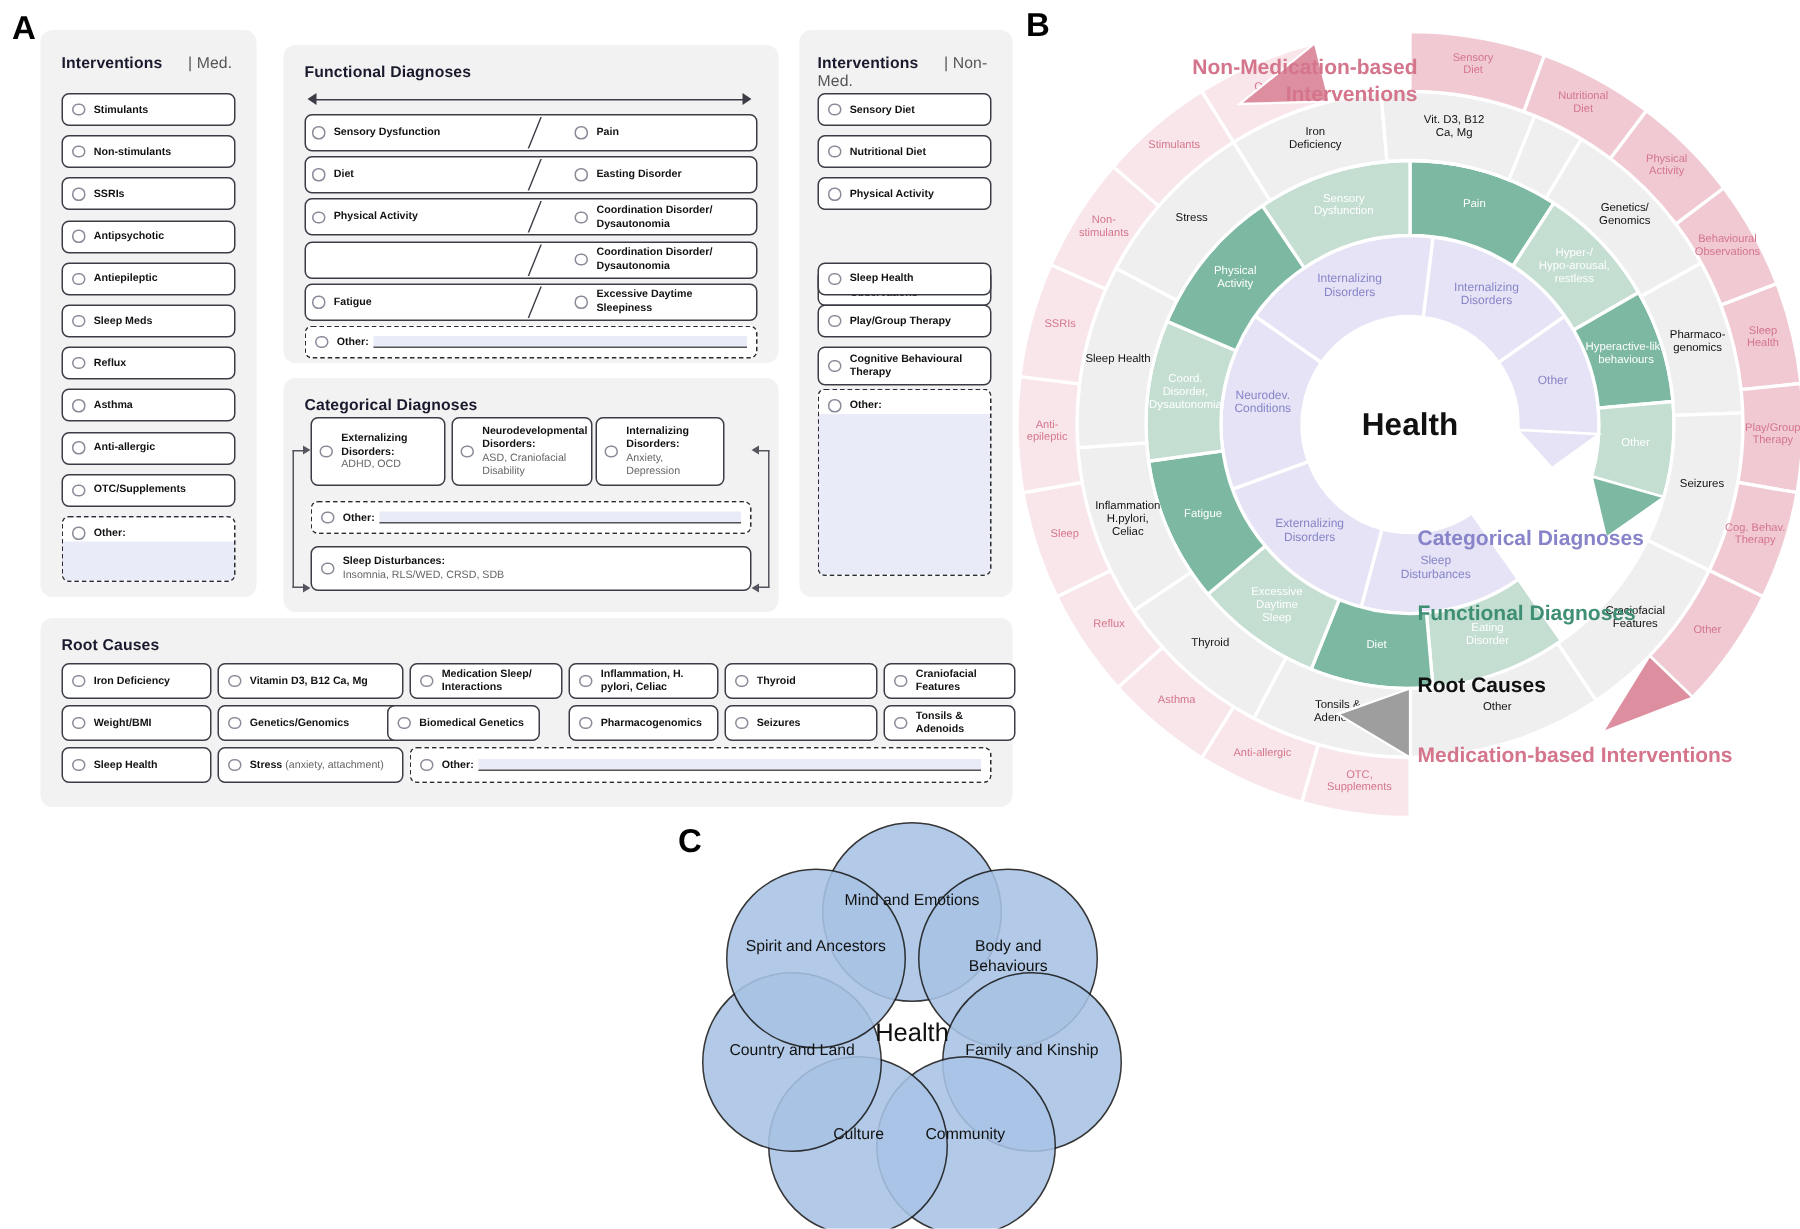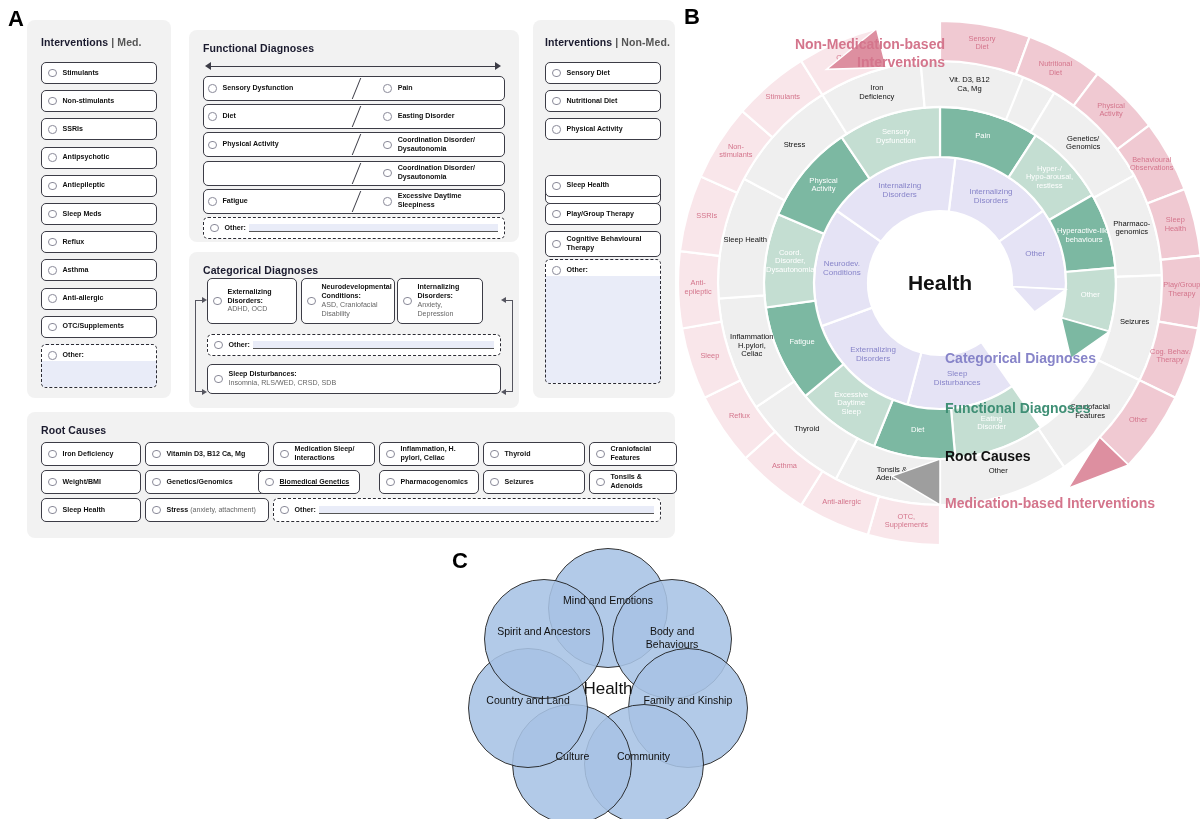--- a/index.html
+++ b/index.html
@@ -7,21 +7,21 @@
     width:1200px; height:819px; background:#ffffff;
     font-family:"Liberation Sans", sans-serif;
     position:relative; overflow:hidden;
   }
   .panel-letter { position:absolute; font-weight:bold; font-size:22px; color:#000; }
 
   
   #panelA { position:absolute; left:27px; top:20px; width:648px; height:518px; }
   .grey-card { background:#f2f2f2; border-radius:8px; position:absolute; }
   .sect-title { font-size:10.5px; font-weight:bold; color:#1a1a2e; letter-spacing:.1px; }
-  .sect-title .light { font-weight:bold; color:#555; }
+  .sect-title .light { font-weight:normal; color:#555;padding-left:14px; }
 
   .chk {
     border:1px solid #3c3c46; border-radius:5px; background:#fff;
     display:flex; align-items:center; position:relative;
     padding:3px 6px; min-height:22px;
   }
   .chk.dashed { border:1.4px dashed #2b2b33; }
   .radio {
     width:8.5px; height:8.5px; border-radius:50%;
     border:1px solid #8a8a99; background:#fff; flex:0 0 auto; margin-right:6px;
@@ -210,21 +210,21 @@
 
   <div class="grey-card" id="cardCat">
     <div class="sect-title" style="position:absolute; left:14px; top:12px;">Categorical Diagnoses</div>
     <div id="catBoxes">
         <div class="chk catbox" style="left: 18px; width: 90px;">
           <div class="radio"></div>
           <div class="lbl"><span>Externalizing Disorders:</span><span class="sub">ADHD, OCD</span></div>
         </div>
         <div class="chk catbox" style="left: 112px; width: 94px;">
           <div class="radio"></div>
-          <div class="lbl"><span>Neurodevelopmental Conditions:</span><span class="sub">ASD, Craniofacial Disability</span></div>
+          <div class="lbl"><span>Neurodevelopmental Disorders:</span><span class="sub">ASD, Craniofacial Disability</span></div>
         </div>
         <div class="chk catbox" style="left: 208px; width: 86px;">
           <div class="radio"></div>
           <div class="lbl"><span>Internalizing Disorders:</span><span class="sub">Anxiety, Depression</span></div>
         </div>
         <div class="chk dashed" style="position: absolute; left: 18px; width: 294px; top: 82px; height: 22px;">
           <div class="radio"></div>
           <div class="lbl">Other:</div>
           <div class="fillline"></div>
         </div>
@@ -311,21 +311,21 @@
           <div class="lbl">Craniofacial Features</div>
         </div>
         <div class="chk" style="left: 14px; top: 58px; width: 100px; height: 24px;">
           <div class="radio"></div>
           <div class="lbl">Weight/BMI</div>
         </div>
         <div class="chk" style="left: 118px; top: 58px; width: 124px; height: 24px;">
           <div class="radio"></div>
           <div class="lbl">Genetics/Genomics</div>
         </div>
-        <div class="chk" style="left: 231px; top: 58px; width: 102px; height: 24px; text-decoration: underline;">
+        <div class="chk" style="left: 231px; top: 58px; width: 102px; height: 24px;">
           <div class="radio"></div>
           <div class="lbl">Biomedical Genetics</div>
         </div>
         <div class="chk" style="left: 352px; top: 58px; width: 100px; height: 24px;">
           <div class="radio"></div>
           <div class="lbl">Pharmacogenomics</div>
         </div>
         <div class="chk" style="left: 456px; top: 58px; width: 102px; height: 24px;">
           <div class="radio"></div>
           <div class="lbl">Seizures</div>

